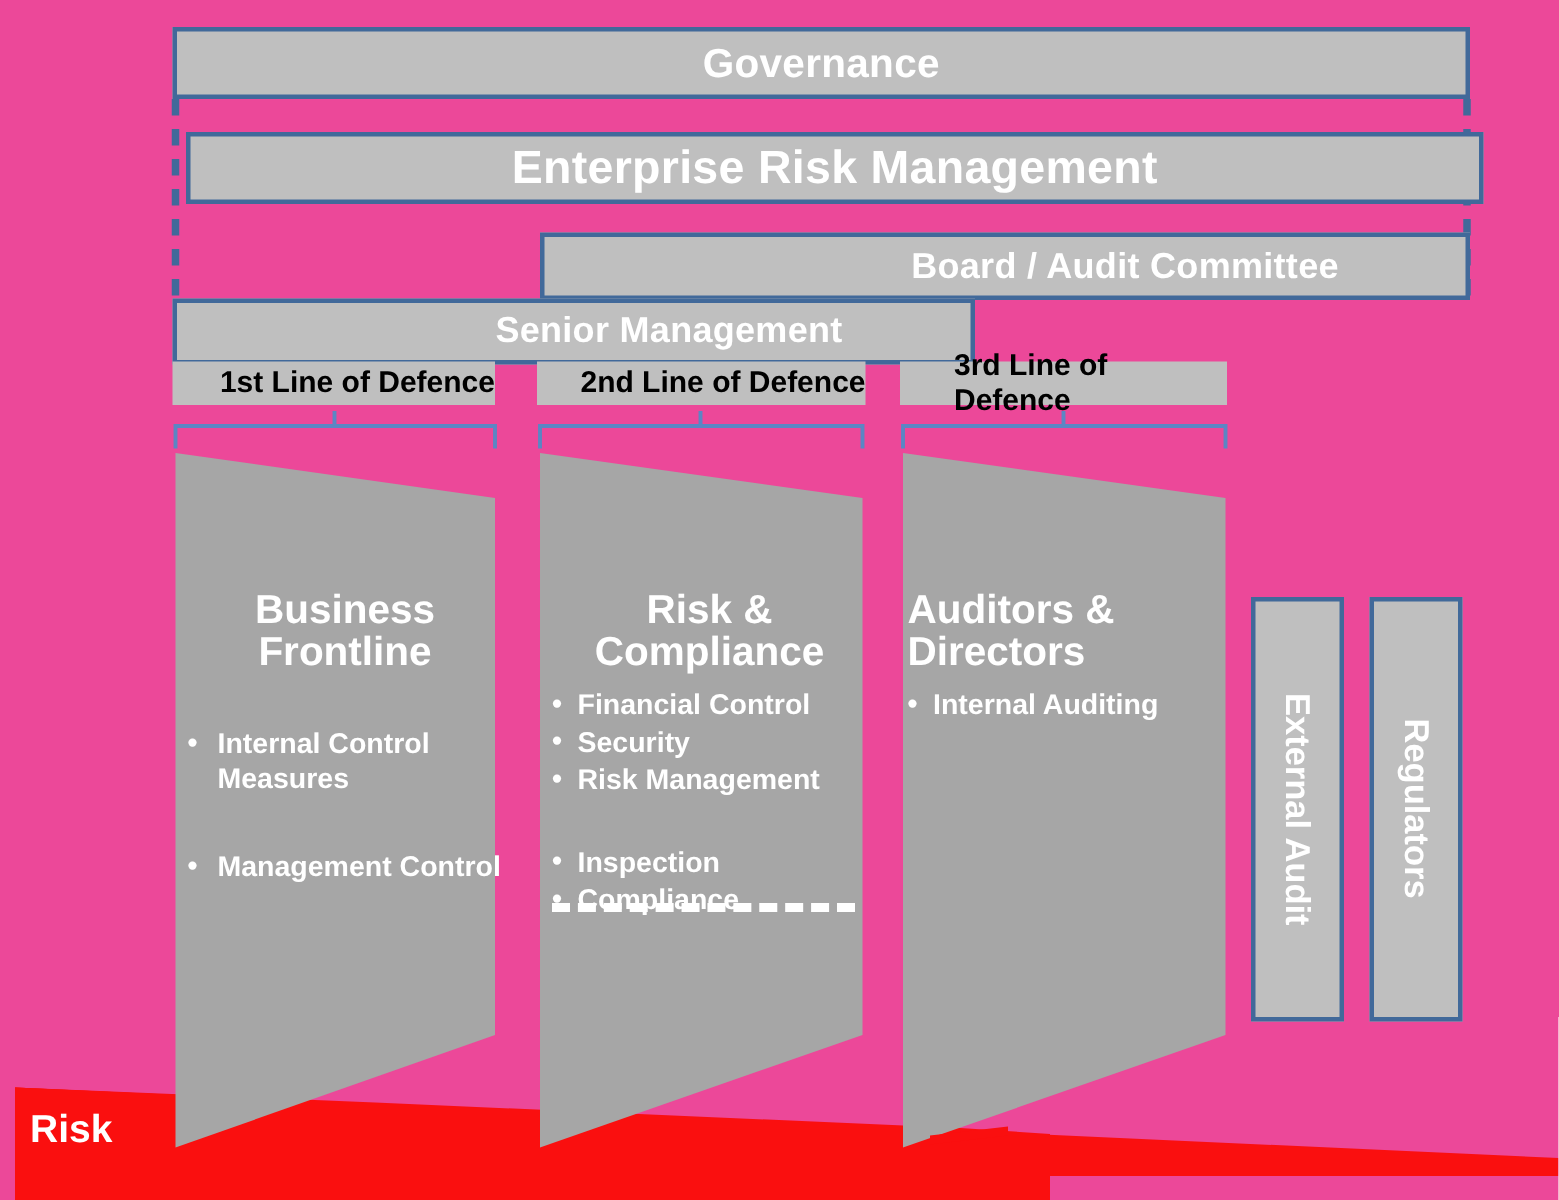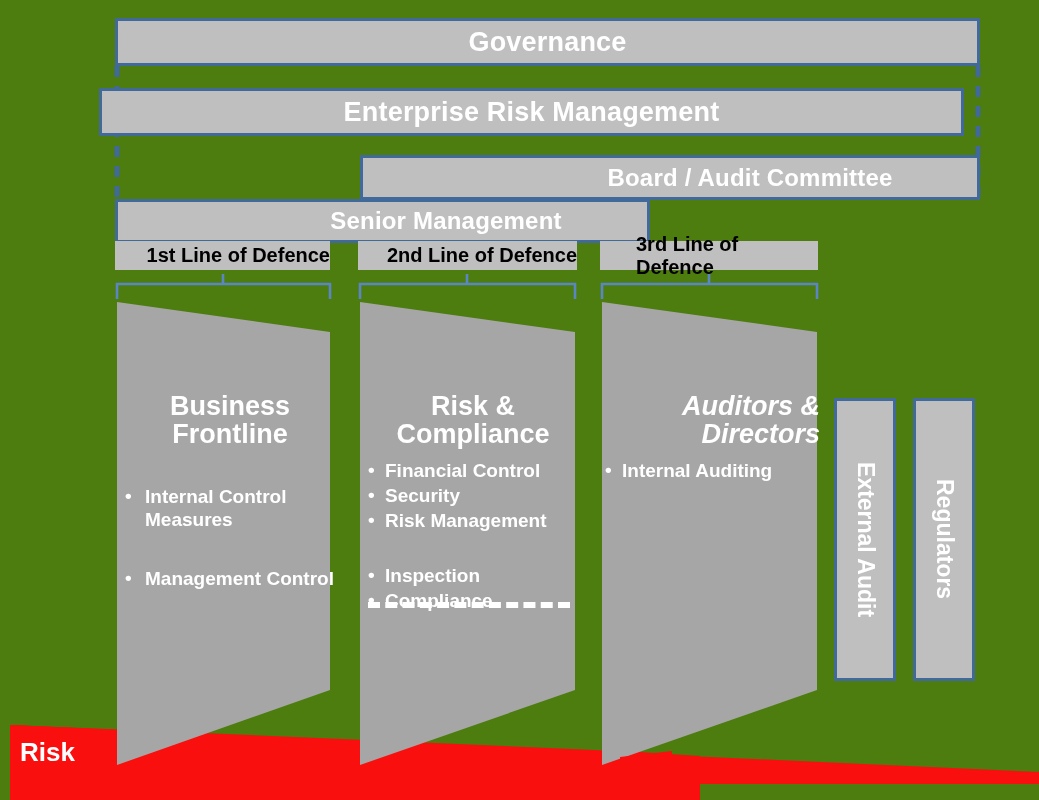--- a/index.html
+++ b/index.html
@@ -9,21 +9,21 @@
     background: #ffffff;
   }
   body {
     font-family: "Liberation Sans", sans-serif;
   }
   #stage {
     position: relative;
     width: 1039px;
     height: 800px;
     overflow: hidden;
-    background: #4d7c0f;
+    background: #ec4899;
   }
   svg.layer {
     position: absolute;
     left: 0;
     top: 0;
     width: 1039px;
     height: 800px;
   }
   
   .banner {
@@ -36,21 +36,21 @@
     color: #ffffff;
     font-weight: bold;
     letter-spacing: 0.2px;
   }
   .banner span {
     display: block;
     width: 100%;
   }
   #banner-governance       { left: 115px; top: 18px;  width: 865px; height: 48px;  font-size: 27px; }
   #banner-governance span  { text-align: center; }
-  #banner-erm              { left: 99px; top: 88px;  width: 865px; height: 48px;  font-size: 27px; }
+  #banner-erm              { left: 124px; top: 88px;  width: 865px; height: 48px;  font-size: 31px; }
   #banner-erm span         { text-align: center; }
   #banner-board            { left: 360px; top: 155px; width: 620px; height: 45px;  font-size: 24px; }
   #banner-board span       { text-align: center; padding-left: 160px; box-sizing: border-box; }
   #banner-senior           { left: 115px; top: 199px; width: 535px; height: 44px;  font-size: 24px; padding-left: 17px; }
   #banner-senior span      { text-align: center; padding-left: 110px; box-sizing: border-box; }
 
   
   .lod-chip {
     position: absolute;
     top: 241px;
@@ -99,21 +99,21 @@
     position: absolute;
     left: 0;
     top: -1px;
   }
   .pillar-list li.gap { margin-top: 24px; }
 
   #pillar-1-text { left: 125px; top: 392px; width: 210px; }
   #pillar-1-text .pillar-list li { padding-left: 20px; margin-top: 36px; }
   #pillar-2-text { left: 368px; top: 392px; width: 210px; }
   #pillar-3-text { left: 605px; top: 392px; width: 215px; }
-  #pillar-3-text .pillar-title { text-align: right; font-style: italic; }
+  #pillar-3-text .pillar-title { text-align: left; }
 
   
   #pillar2-divider {
     position: absolute;
     left: 368px;
     top: 602px;
     width: 202px;
     height: 0;
     border-top: 6px dashed #ffffff;
   }

